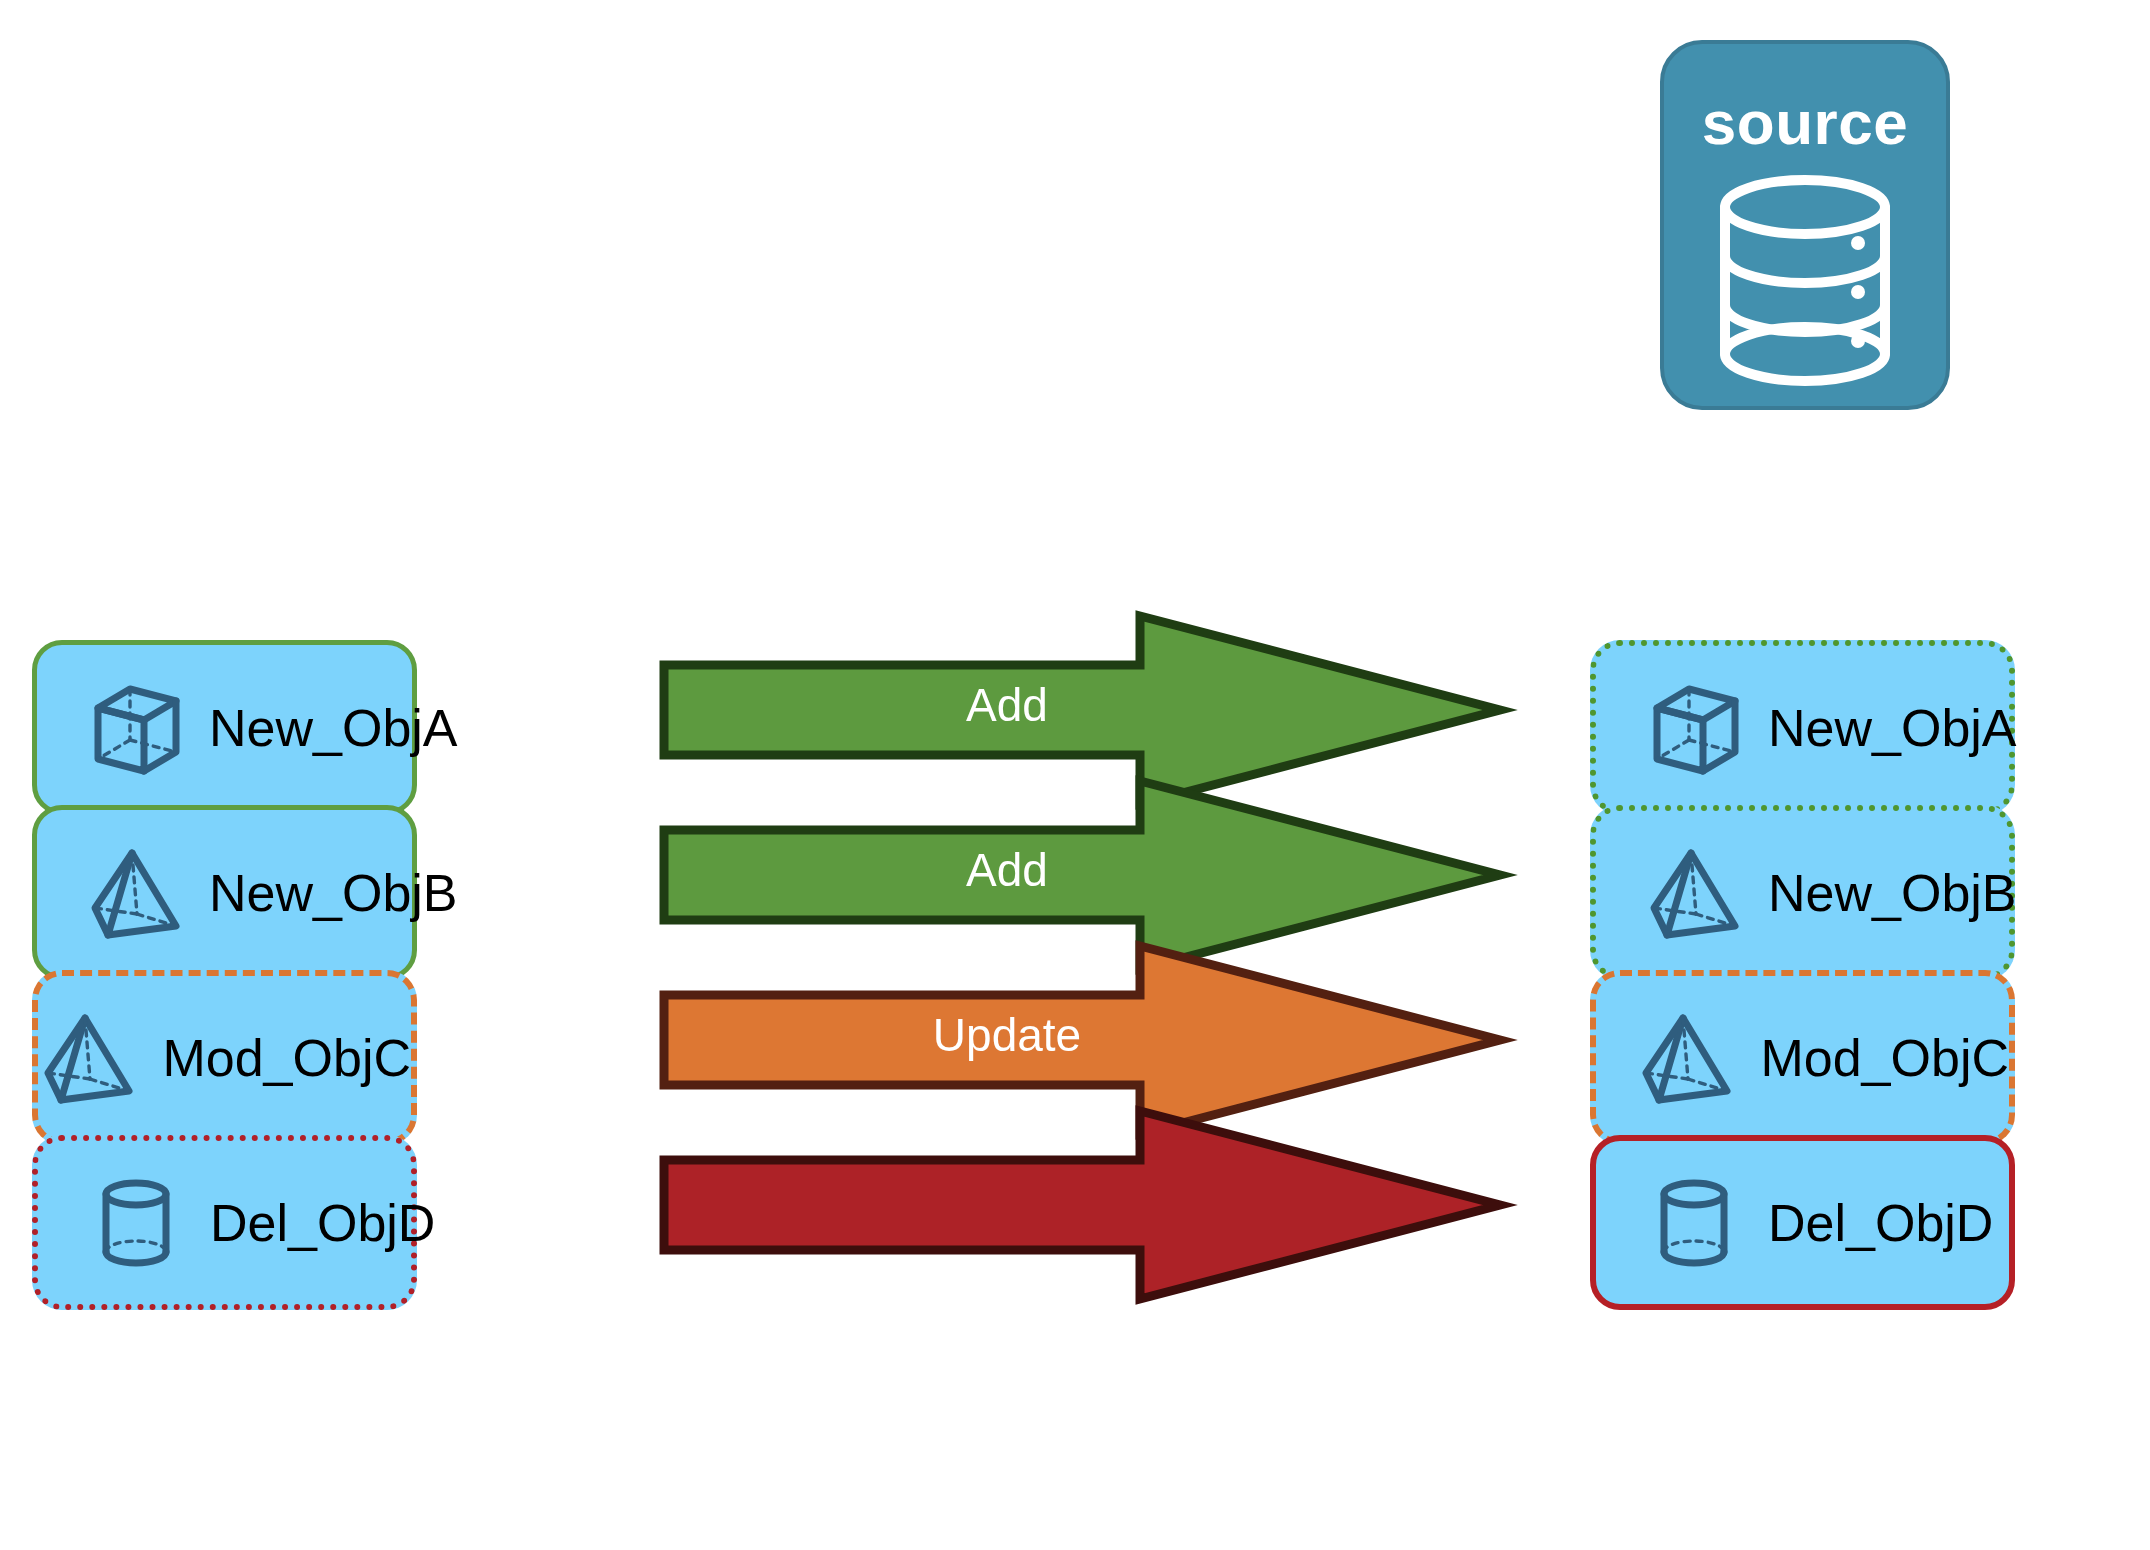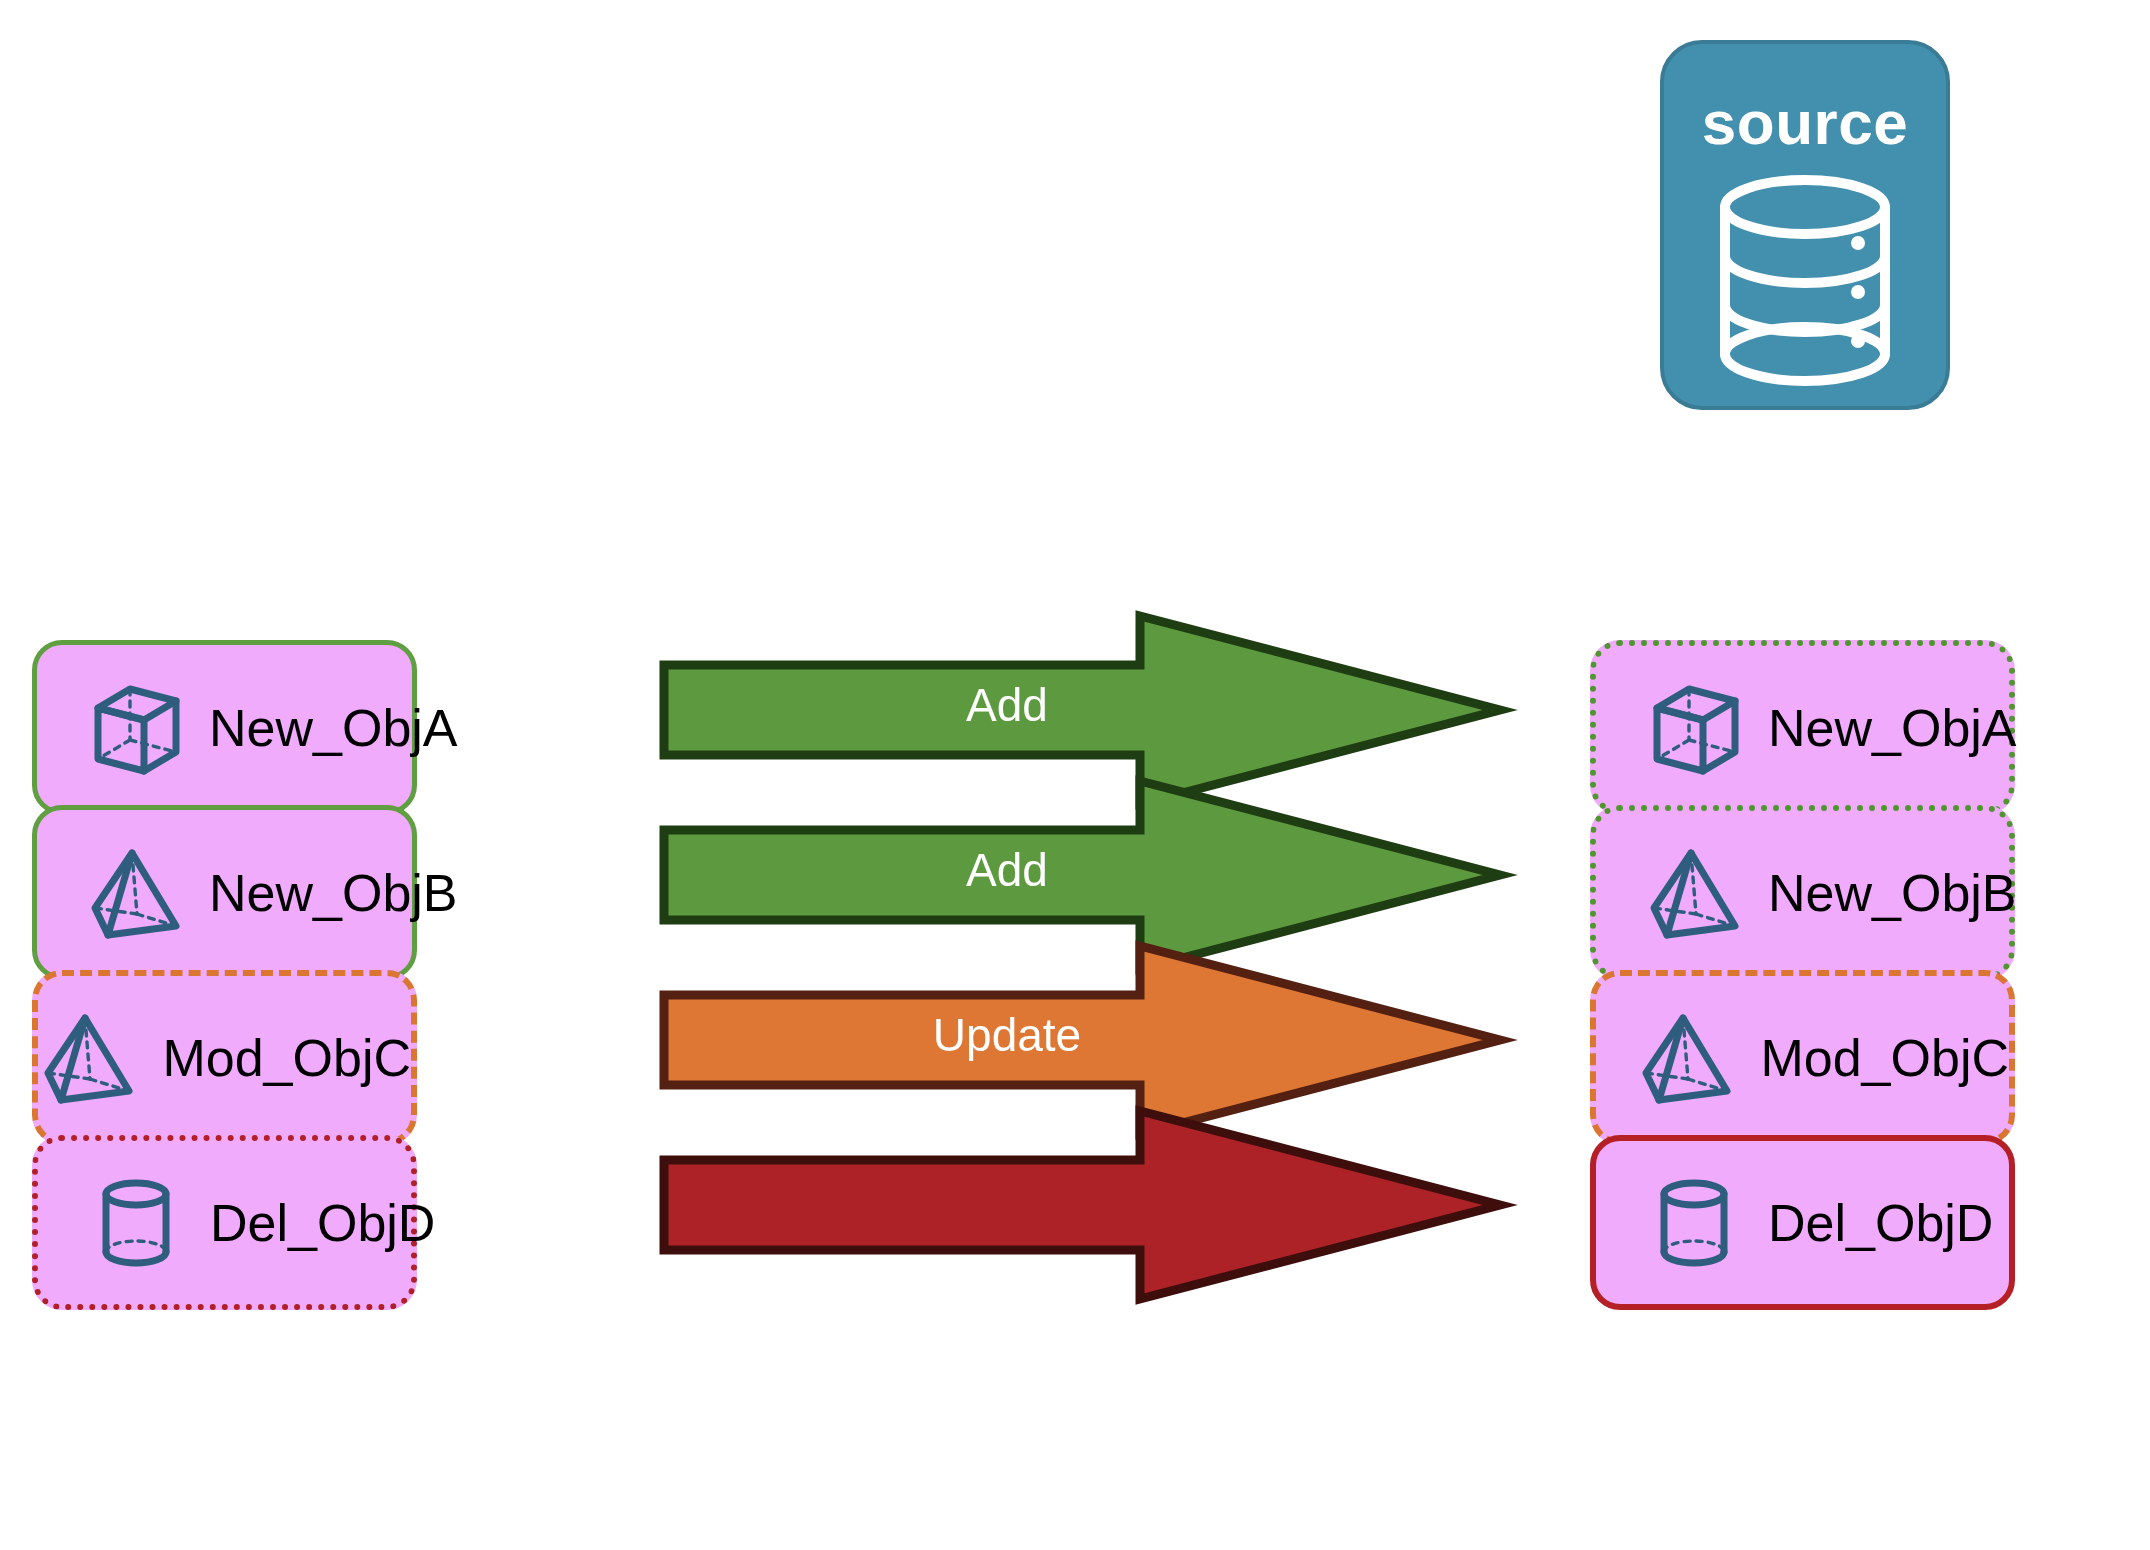--- a/index.html
+++ b/index.html
@@ -37,21 +37,21 @@
   
   .row{position:absolute;left:0;width:2150px;height:200px;}
   #row-0{top:610px;}
   #row-1{top:775px;}
   #row-2{top:940px;}
   #row-3{top:1105px;}
 
   .obj-card{
     position:absolute;
     box-sizing:border-box;
-    background:#f0abfc;
+    background:#7dd3fc;
     border-radius:30px;
     display:flex;align-items:center;
     height:175px;
   }
   .obj-card.left{left:32px;width:385px;top:30px;}
   .obj-card.right{left:1590px;width:425px;top:30px;}
 
   .obj-card .obj-icon{width:96px;height:96px;margin-left:50px;flex:none;
      display:flex;align-items:center;justify-content:center;}
   .obj-card .obj-label{

